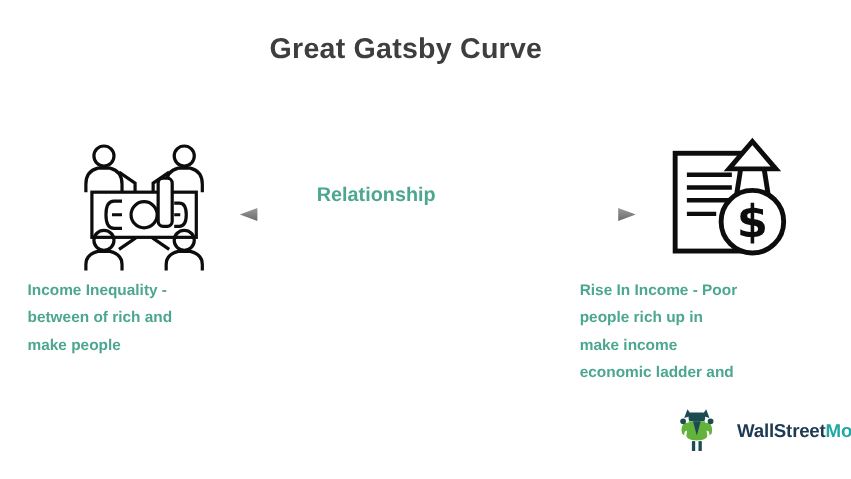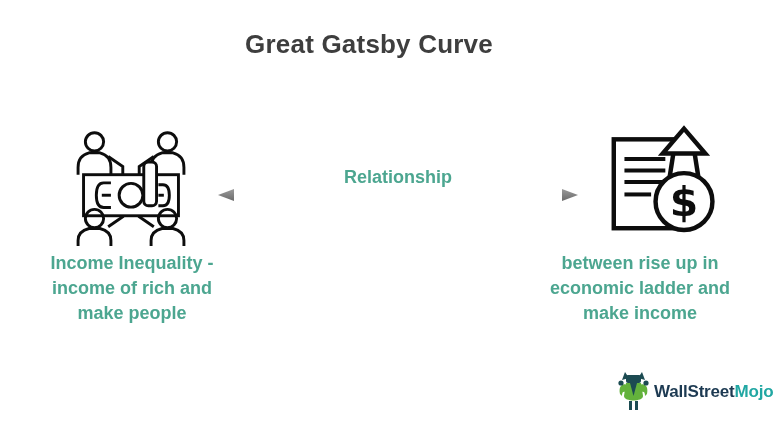--- a/index.html
+++ b/index.html
@@ -29,40 +29,39 @@
     letter-spacing:0.2px;
   }
   .icon-wrap{position:absolute;}
   .icon-left{left:58px;top:116px;width:146px;height:132px;}
   .icon-right{left:596px;top:118px;width:128px;height:120px;}
   .icon-wrap svg{display:block;width:100%;height:100%;}
   .lineart{stroke:var(--icon-black);fill:none;}
   .lineart-fill{stroke:var(--icon-black);fill:#ffffff;}
   .rel-label{
     position:absolute;left:288px;top:167px;width:220px;
-    text-align:center;
     font-size:18px;font-weight:bold;
     color:var(--accent-teal);
   }
   .arrow-wrap{position:absolute;left:218px;top:188px;width:360px;height:14px;}
   .caption{
     position:absolute;top:251px;
-    text-align:center;
-    font-size:18px;font-weight:bold;line-height:25px;
+    text-align:left;
+    font-size:14px;font-weight:bold;line-height:25px;
     color:var(--accent-teal);
   }
   .caption-left{left:25px;width:214px;}
   .caption-right{left:527px;width:226px;}
   .logo{
     position:absolute;left:617px;top:371px;height:42px;
     display:flex;align-items:center;gap:4px;
   }
   .logo-mascot{width:33px;height:40px;}
   .logo-text{font-size:17px;font-weight:800;letter-spacing:-0.2px;white-space:nowrap;}
-  .logo-text .primary{color:var(--logo-navy);}
+  .logo-text .primary{color:var(--logo-navy);margin-left:16px;}
   .logo-text .secondary{color:var(--logo-teal);}
   .dollar-glyph{
     font-family:"DejaVu Sans", sans-serif;
     font-weight:bold;font-size:46px;
     fill:var(--icon-black);
   }
 </style>
 </head>
 <body>
 
@@ -140,28 +139,29 @@
         </linearGradient>
       </defs>
       <line x1="14" y1="7" x2="346" y2="7" stroke="url(#agrad)" stroke-width="5"></line>
       <polygon points="0,7 16,1 16,13" fill="url(#agrad)"></polygon>
       <polygon points="360,7 344,1 344,13" fill="url(#agrad)"></polygon>
     </svg>
   </div>
 
   <div class="caption caption-left">
     <div>Income Inequality -</div>
-    <div>income of rich and</div>
+    <div>between of rich and</div>
     <div>make people</div>
   </div>
 
   <div class="caption caption-right">
-    <div>between rise up in</div>
+    <div>Rise In Income - Poor</div>
+    <div>people rich up in</div>
+    <div>make income</div>
     <div>economic ladder and</div>
-    <div>make income</div>
   </div>
 
   <div class="logo">
     <svg class="logo-mascot" viewBox="0 0 33 40">
 
       <path d="M3,22 C1,13 7,10 11,14 L9,20 C6,19 5,20 5,24 Z" fill="var(--mascot-green)"></path>
       <path d="M30,22 C32,13 26,10 22,14 L24,20 C27,19 28,20 28,24 Z" fill="var(--mascot-green)"></path>
 
       <circle cx="4" cy="11" r="2.6" fill="var(--mascot-dark)"></circle>
       <circle cx="29" cy="11" r="2.6" fill="var(--mascot-dark)"></circle>

